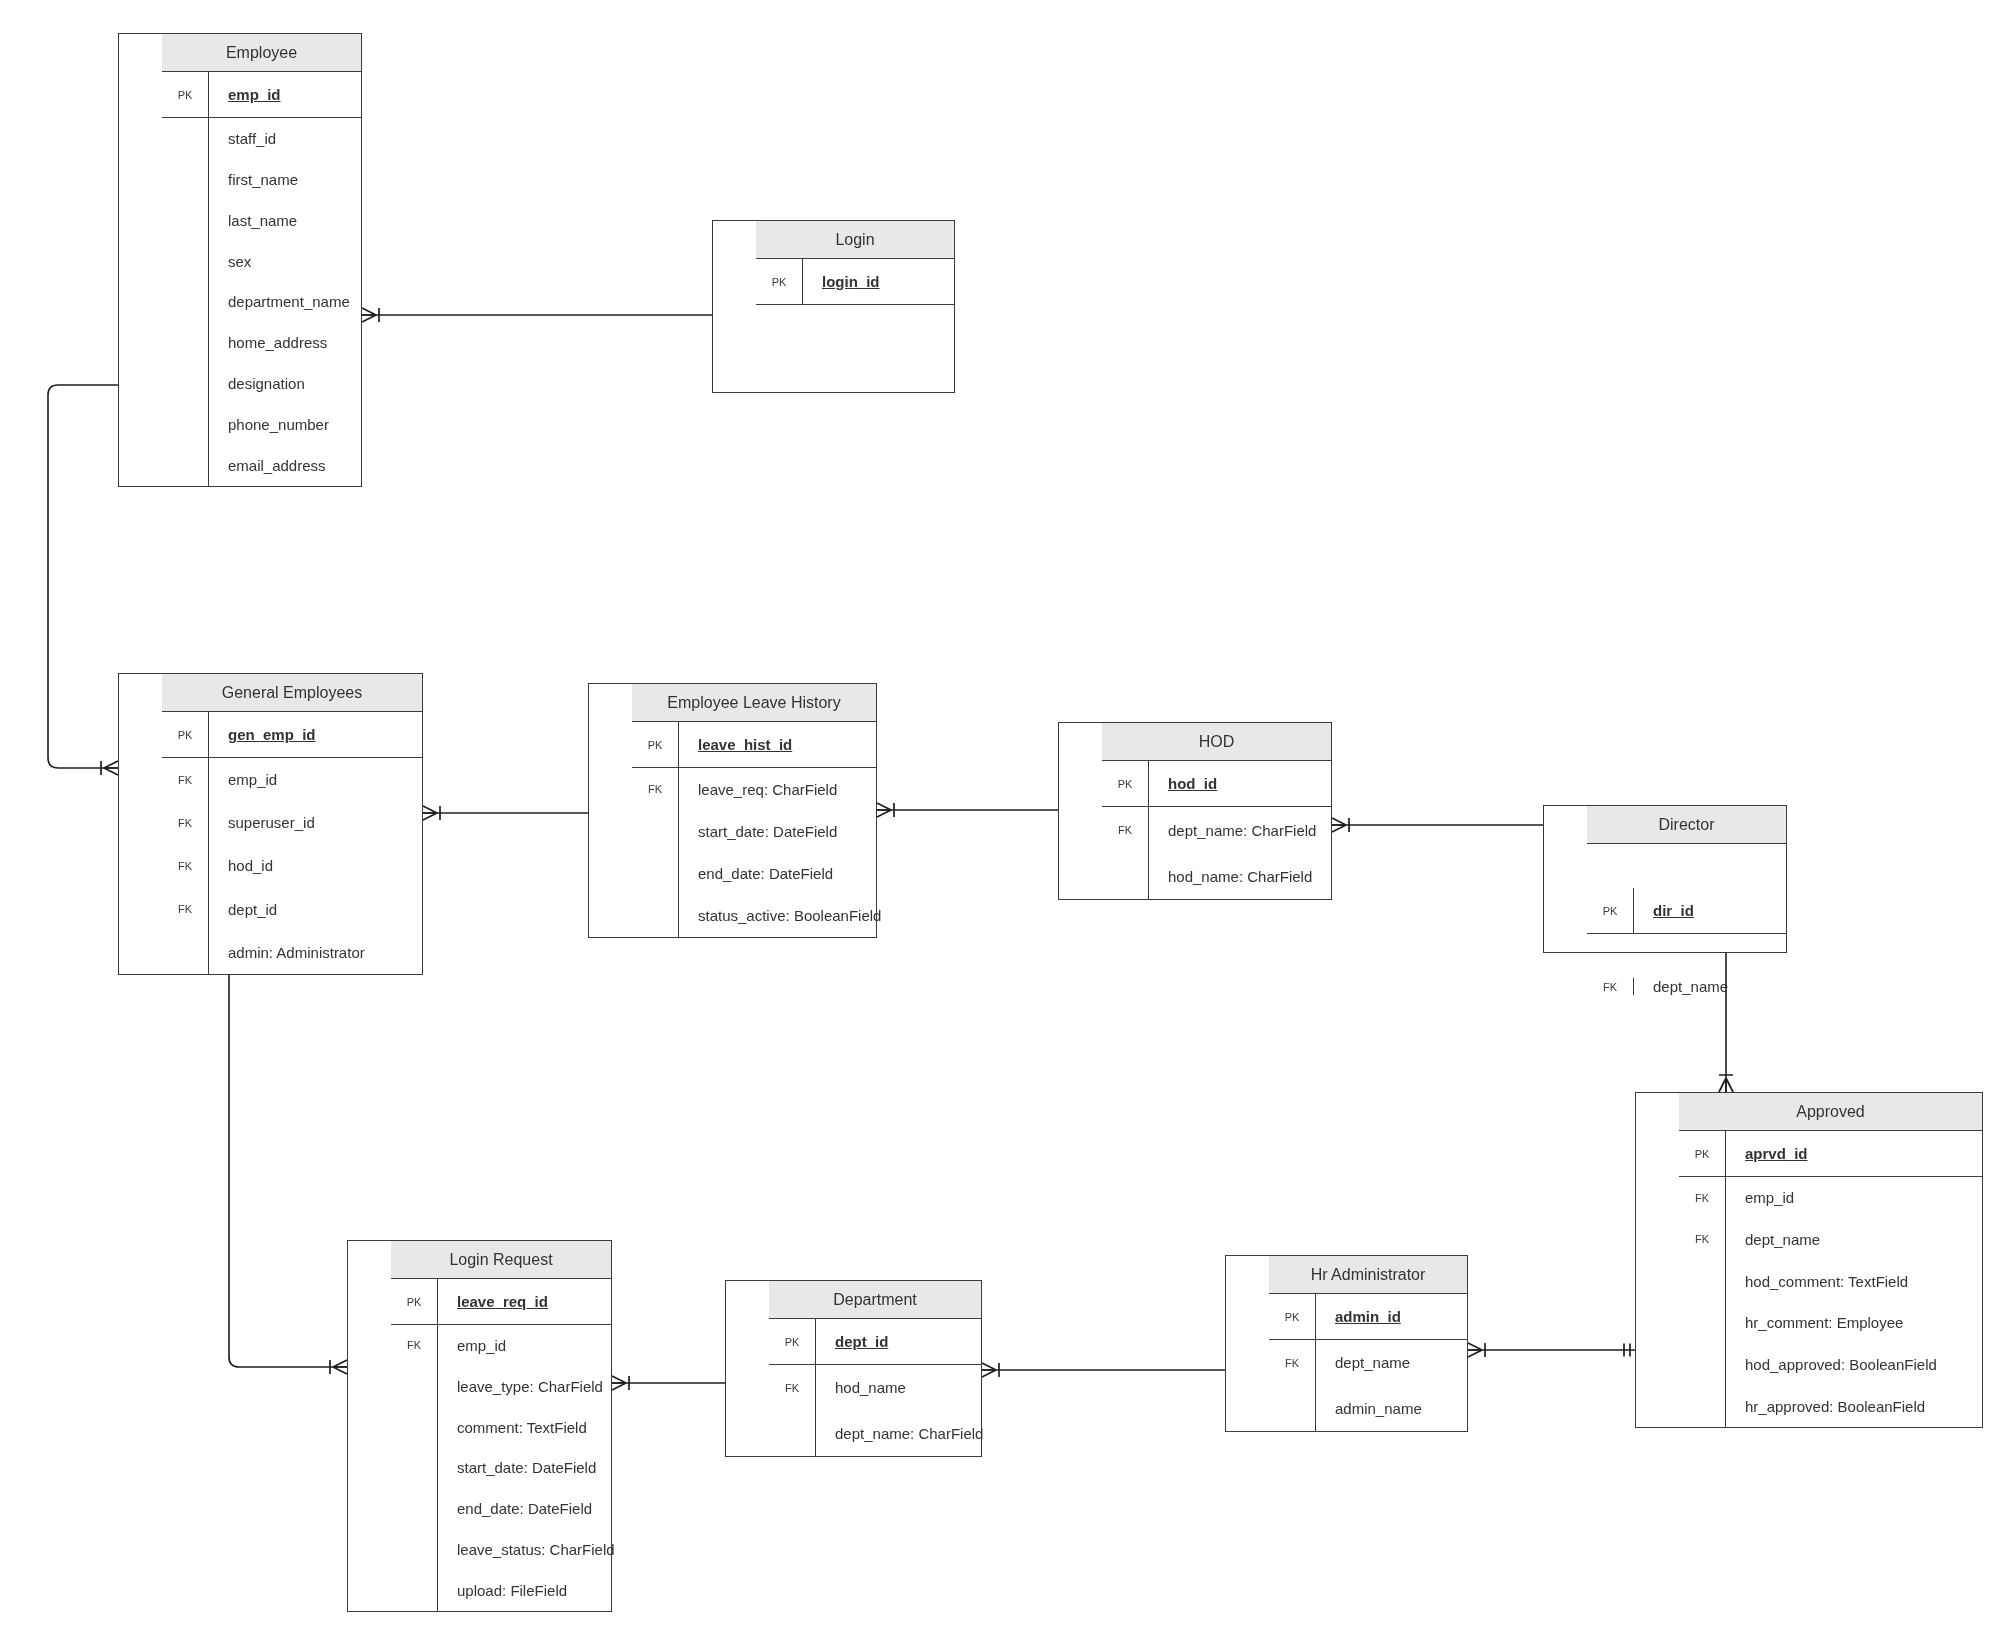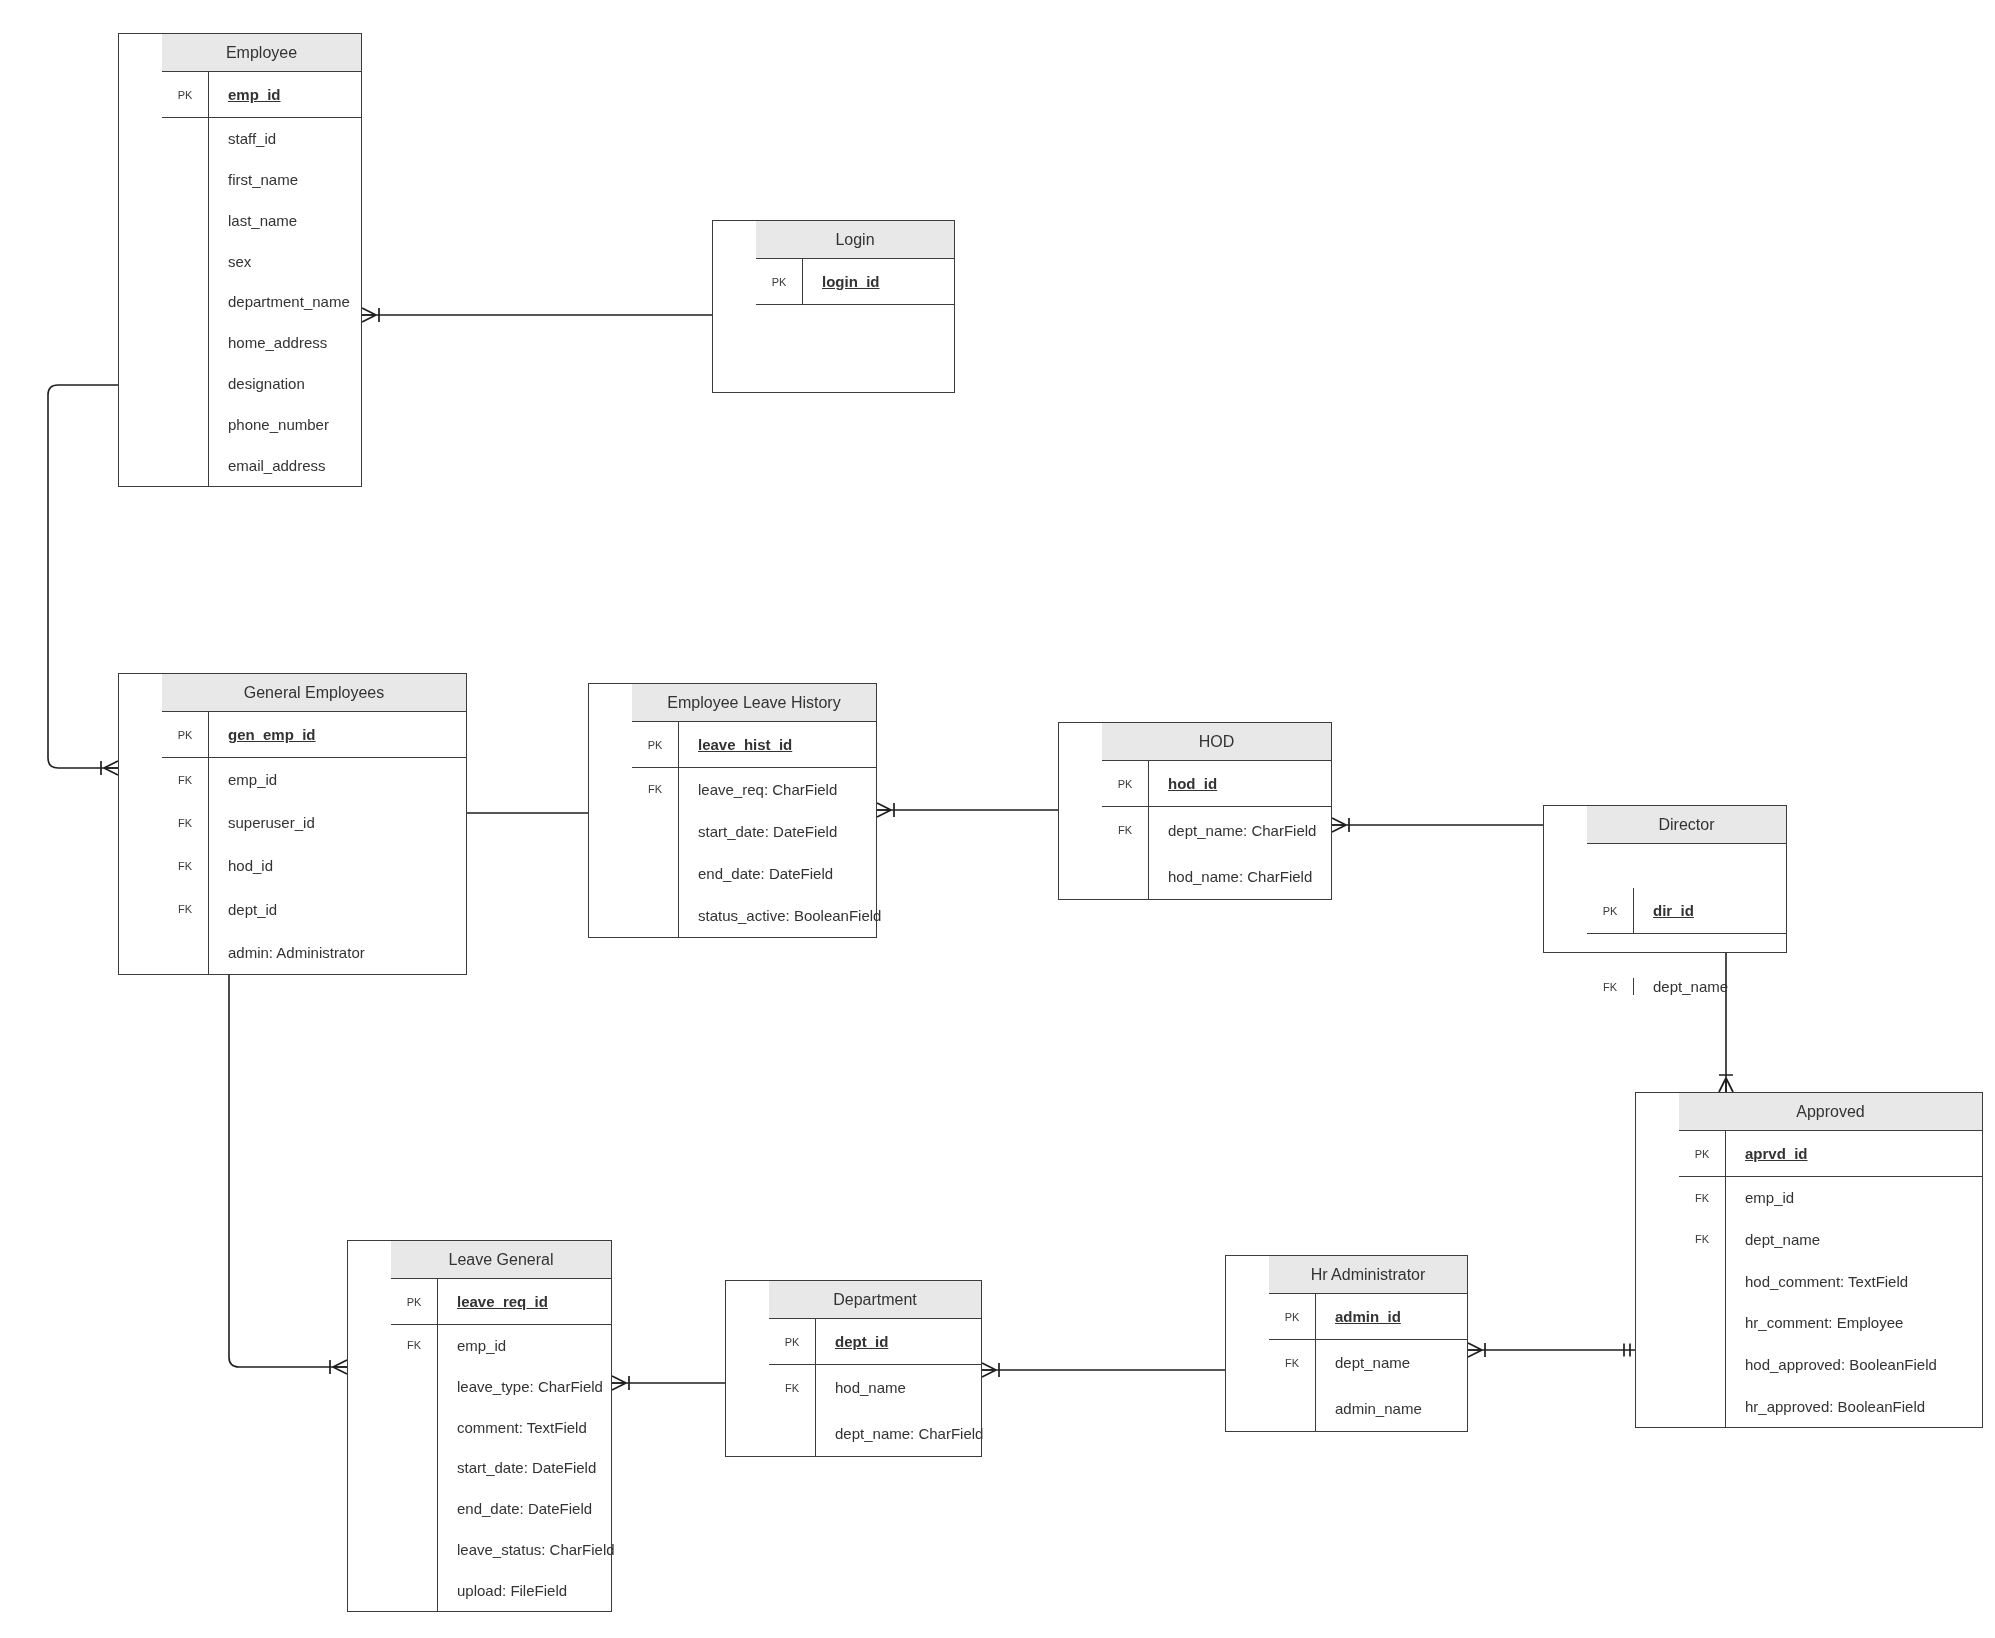--- a/index.html
+++ b/index.html
@@ -124,21 +124,21 @@
         <div class="val-cell">email_address</div>
       </div>
     </div>
     <div class="entity" style="left: 712px; top: 220px; width: 243px; height: 173px;">
       <div class="entity-header">Login</div>
       <div class="pk-row">
         <div class="key-cell">PK</div>
         <div class="val-cell pk-name">login_id</div>
       </div>
     </div>
-    <div class="entity" style="left: 118px; top: 673px; width: 349px; height: 302px;">
+    <div class="entity" style="left: 118px; top: 673px; width: 305px; height: 302px;">
       <div class="entity-header">General Employees</div>
       <div class="pk-row">
         <div class="key-cell">PK</div>
         <div class="val-cell pk-name">gen_emp_id</div>
       </div>
       <div class="fields">
         <div class="key-cell">FK</div>
         <div class="val-cell">emp_id</div>
         <div class="key-cell">FK</div>
         <div class="val-cell">superuser_id</div>
@@ -206,21 +206,21 @@
         <div class="val-cell">hod_comment: TextField</div>
         <div class="key-cell"></div>
         <div class="val-cell">hr_comment: Employee</div>
         <div class="key-cell"></div>
         <div class="val-cell">hod_approved: BooleanField</div>
         <div class="key-cell"></div>
         <div class="val-cell">hr_approved: BooleanField</div>
       </div>
     </div>
     <div class="entity" style="left: 347px; top: 1240px; width: 265px; height: 372px;">
-      <div class="entity-header">Leave General</div>
+      <div class="entity-header">Login Request</div>
       <div class="pk-row">
         <div class="key-cell">PK</div>
         <div class="val-cell pk-name">leave_req_id</div>
       </div>
       <div class="fields">
         <div class="key-cell">FK</div>
         <div class="val-cell">emp_id</div>
         <div class="key-cell"></div>
         <div class="val-cell">leave_type: CharField</div>
         <div class="key-cell"></div>

